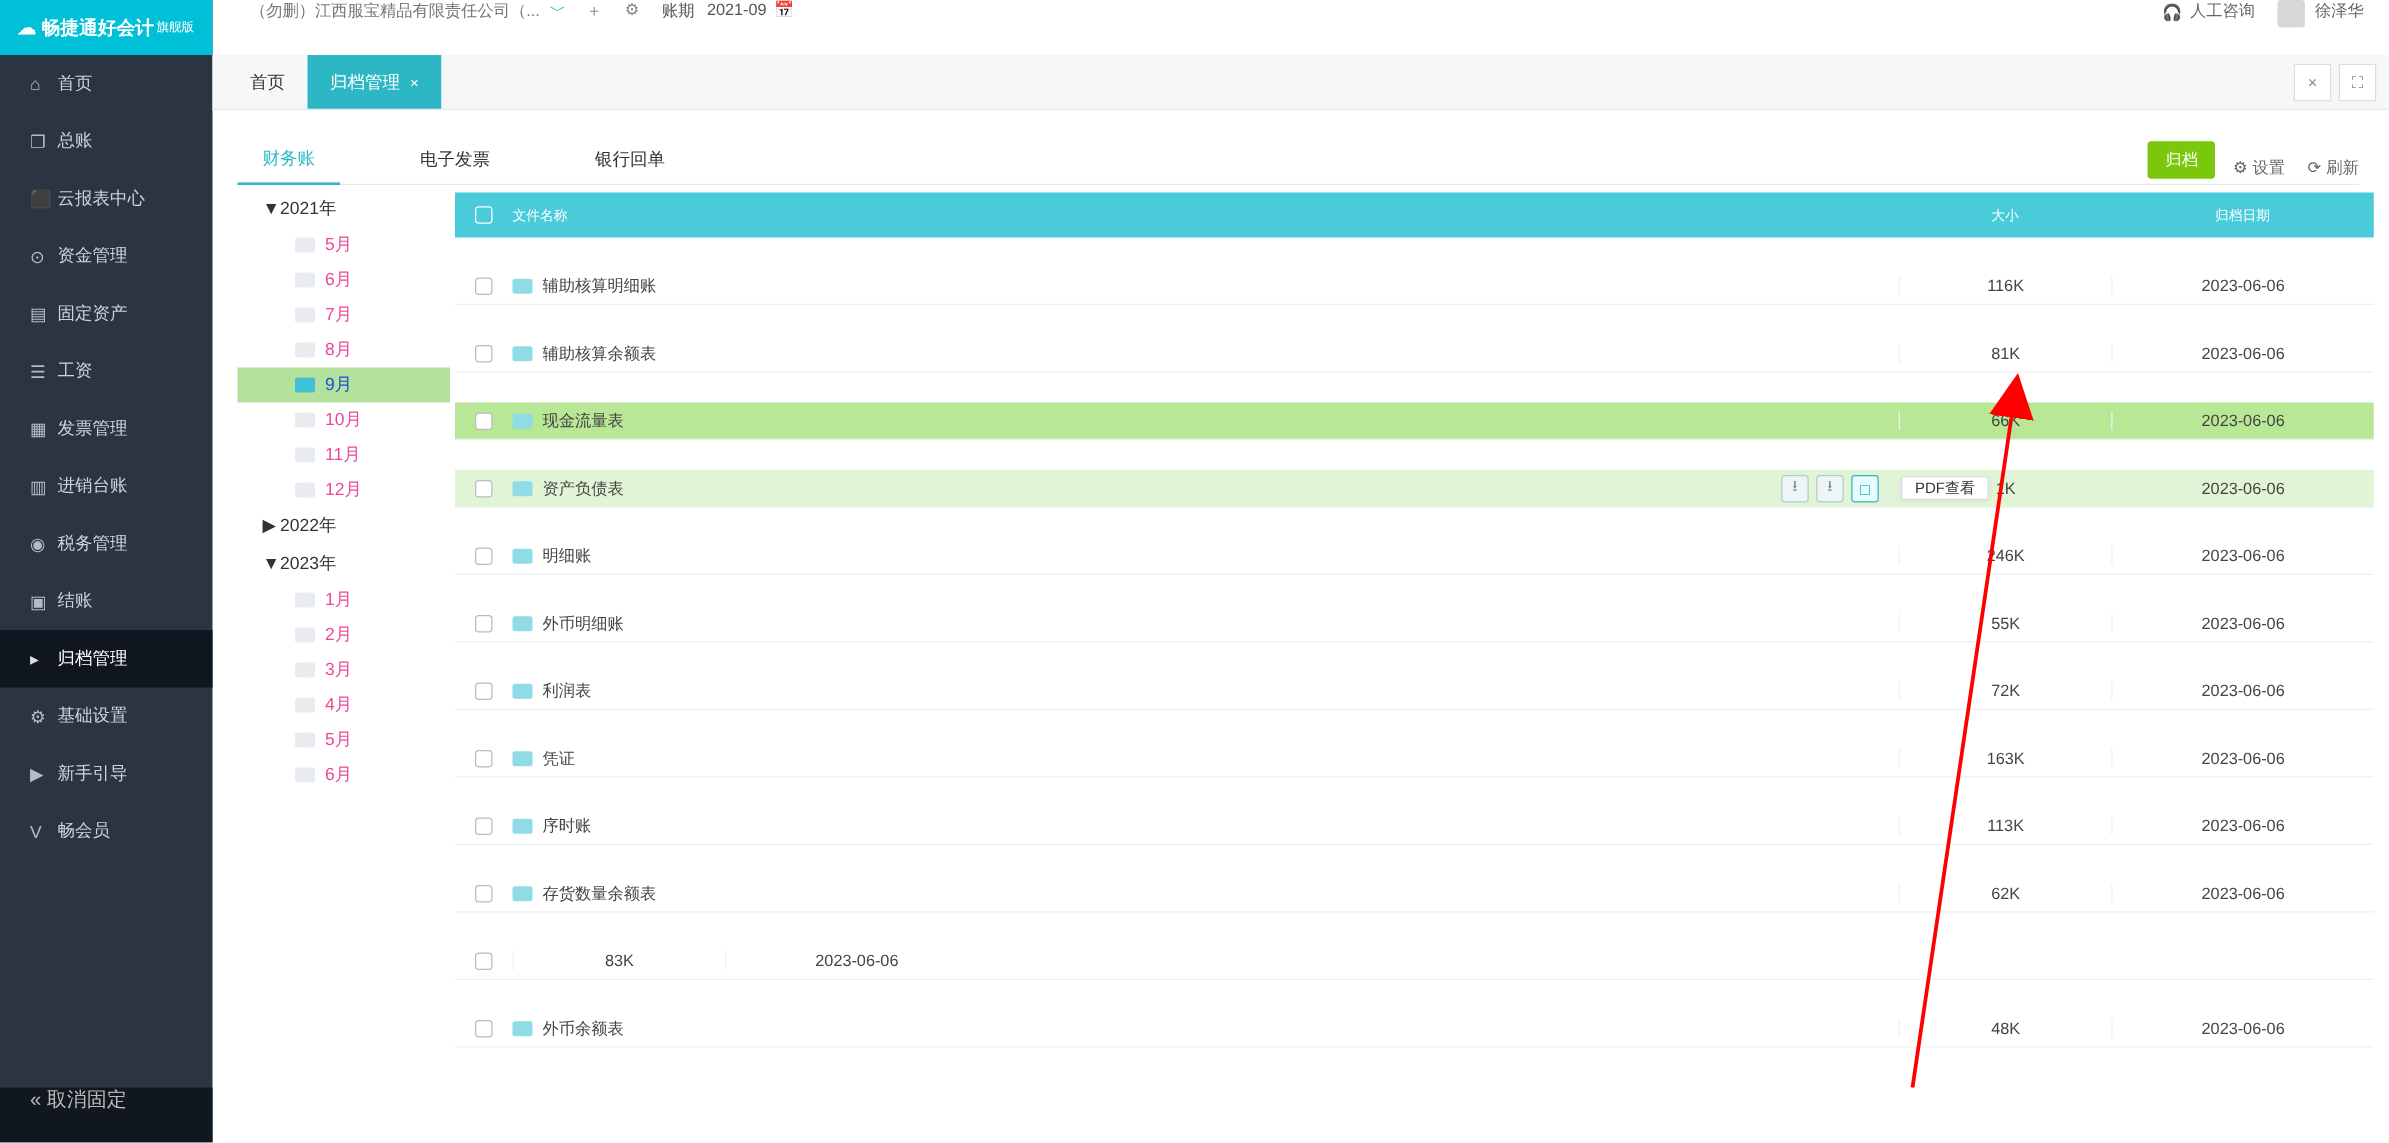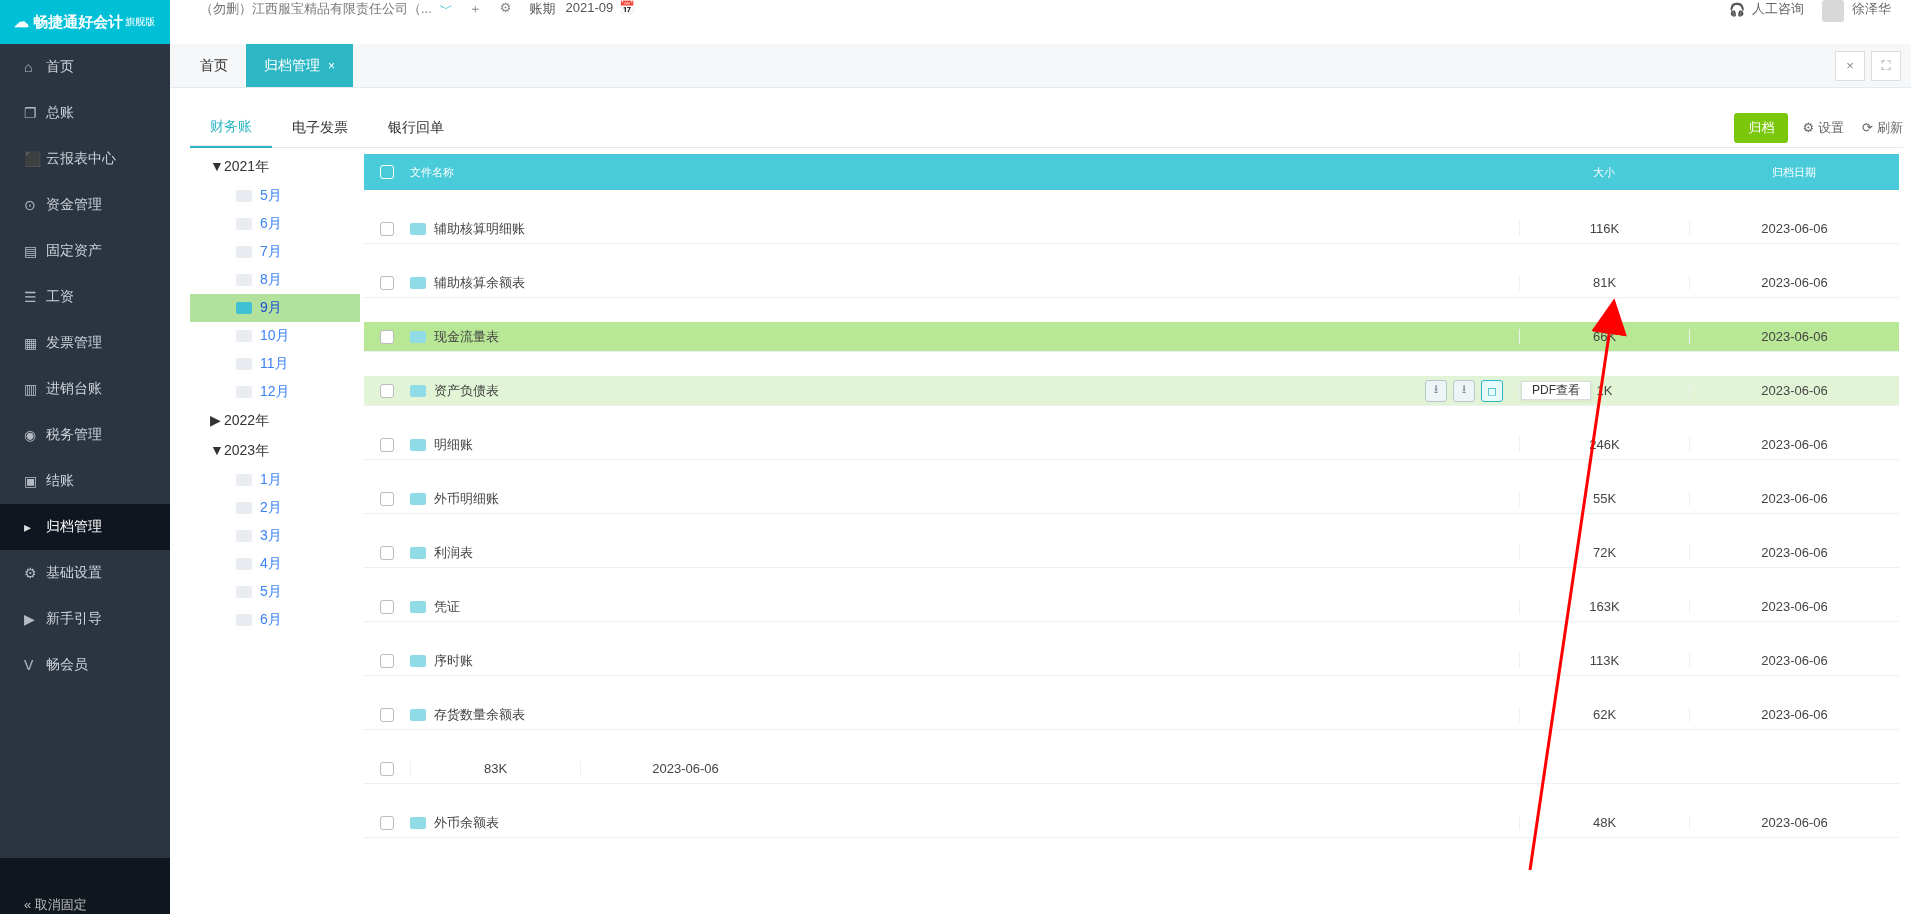--- a/index.html
+++ b/index.html
@@ -46,27 +46,27 @@
     display: flex;
     align-items: center;
     padding-left: 24px;
     cursor: pointer;
     font-size: 14px;
   }
   .sidebar li.active { background: #0f1620; color: #fff; }
   .sidebar li .nav-icon { width: 22px; display: inline-block; opacity: .85; }
   .sidebar .footer {
     margin-top: auto;
-    height: 56px;
+    height: 44px;
     background: #10171f;
     color: #bbb;
     display: flex;
-    align-items: flex-end;
+    align-items: flex-start;
     padding-left: 24px;
-    font-size: 13px;
+    font-size: 16px;
   }
 
   
   .topbar {
     position: absolute;
     left: 180px; top: 0; right: 0;
     height: 44px;
     border-bottom: 0;
     display: flex;
     align-items: flex-start;
@@ -120,40 +120,41 @@
     border: 1px solid #ddd;
     margin-left: 6px;
     display: flex; align-items: center; justify-content: center;
     color: #888; background: #fff;
     cursor: pointer;
   }
 
   
   .subtabs {
     position: absolute;
-    left: 190px; right: 8px; top: 108px;
+    left: 190px; right: 24px; top: 108px;
     height: 40px;
     display: flex;
     align-items: center;
     border-bottom: 1px solid #e6e9ec;
+    gap: 44px;
   }
   .subtabs .stab {
     padding: 0 20px;
     height: 40px;
     display: flex; align-items: center;
     font-size: 14px;
     color: #333;
     cursor: pointer;
   }
   .subtabs .stab.active {
     color: #2db7c5;
     border-bottom: 2px solid #2db7c5;
     box-shadow: 0 -1px 0 #eee inset;
   }
-  .subtabs .stoolbar { margin-left: auto; display: flex; align-items: center; }
+  .subtabs .stoolbar { margin-left: auto; display: flex; align-items: flex-end; }
   .subtabs .btn {
     background: #7ac70c;
     color: #fff;
     border: none;
     border-radius: 3px;
     padding: 6px 14px;
     font-size: 13px;
     cursor: pointer;
     margin-right: 14px;
   }
@@ -167,21 +168,21 @@
     left: 190px; top: 152px;
     width: 170px;
     font-size: 14px;
     color: #333;
   }
   .tree .year { padding: 6px 0 6px 20px; cursor: pointer; }
   .tree .caret2 { display: inline-block; width: 14px; }
   .tree .month {
     padding: 5px 0 5px 46px;
     cursor: pointer;
-    color: #3b82f6;
+    color: #ec4899;
     display: flex; align-items: center;
   }
   .tree .month .folder-icon {
     width: 16px; height: 12px;
     border-radius: 2px;
     background: #e8ebef;
     margin-right: 8px;
     display: inline-block;
   }
   .tree .month.active {

